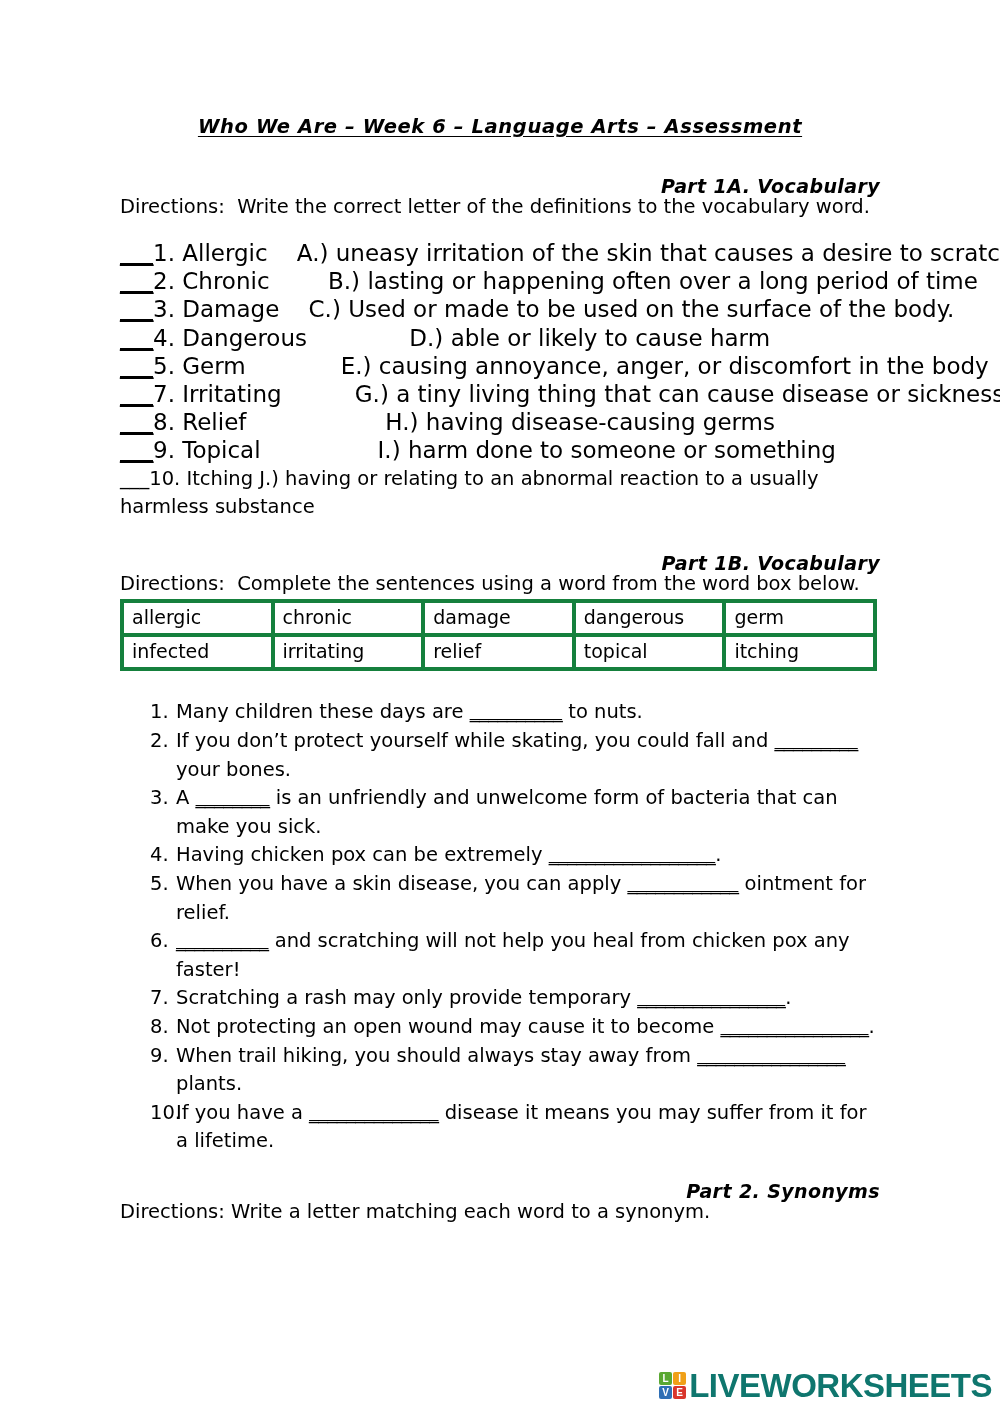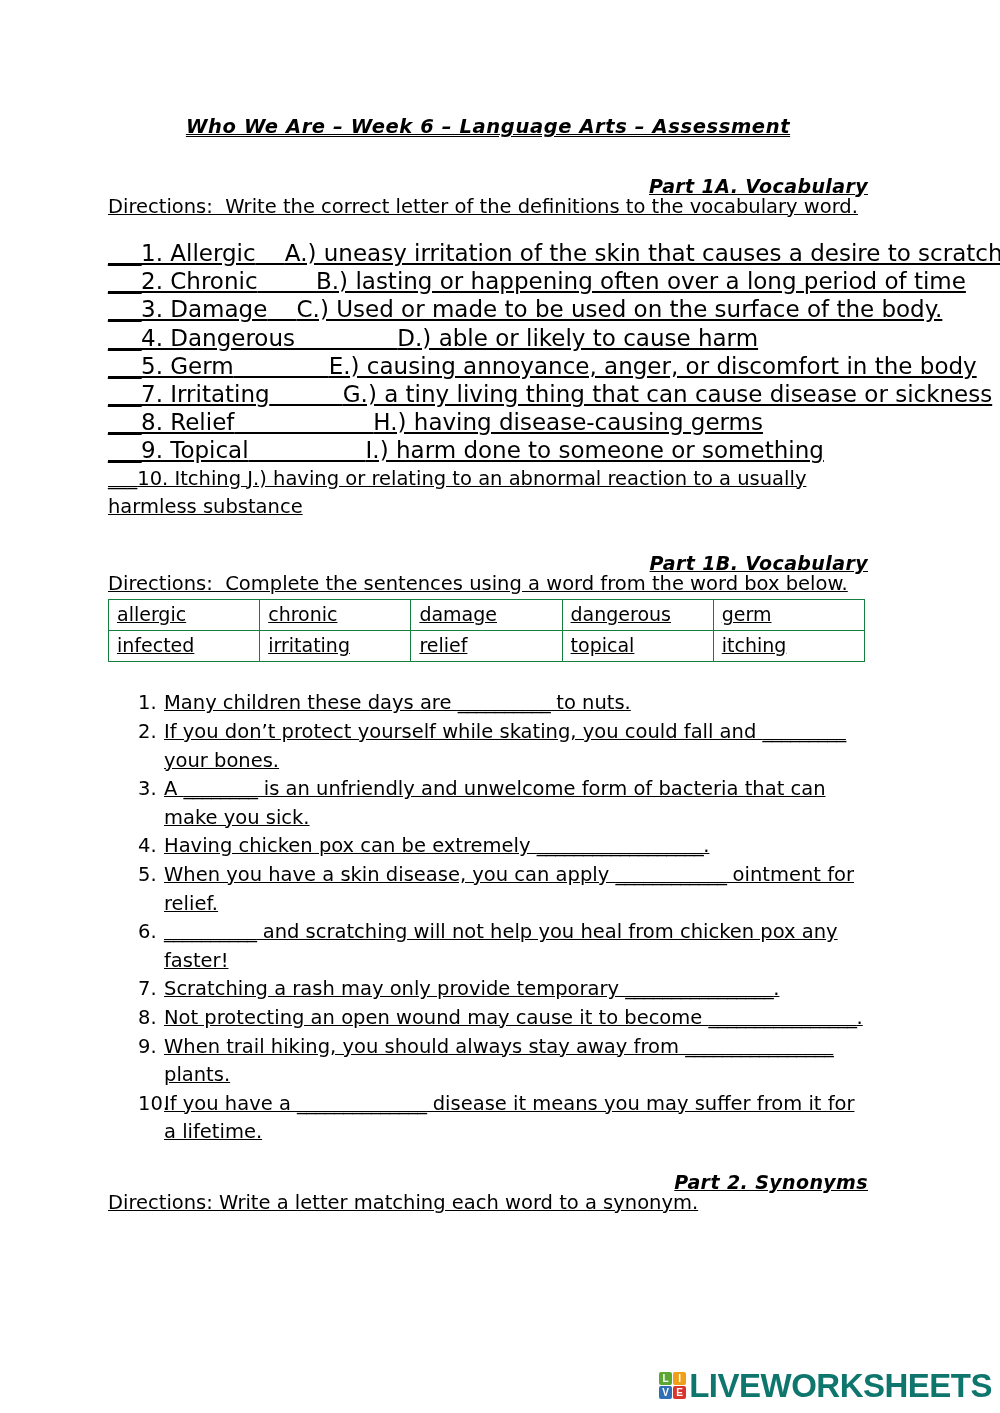--- a/index.html
+++ b/index.html
@@ -20,24 +20,23 @@
   .page {
     position: absolute;
     left: 0; top: 0;
     width: 1000px;
     height: 1413px;
     background: #ffffff;
   }
 
   .content {
     position: absolute;
-    left: 108px;
+    left: 120px;
     top: 0;
     width: 760px;
-    text-decoration: underline;
   }
 
   
   .doc-title {
     text-align: center;
     font-weight: bold;
     font-style: italic;
     font-size: 19.5px;
     letter-spacing: 0.6px;
     margin-top: 117px;
@@ -82,21 +81,21 @@
   }
 
   
   .wordbox {
     border-collapse: collapse;
     width: 757px;
     margin-top: 5px;
     table-layout: fixed;
   }
   .wordbox td {
-    border: 1px solid #15803d;
+    border: 4px solid #15803d;
     font-size: 19px;
     padding: 2px 8px 4px 8px;
     height: 24px;
     vertical-align: middle;
     white-space: nowrap;
     overflow: hidden;
   }
 
   
   .sentences {

